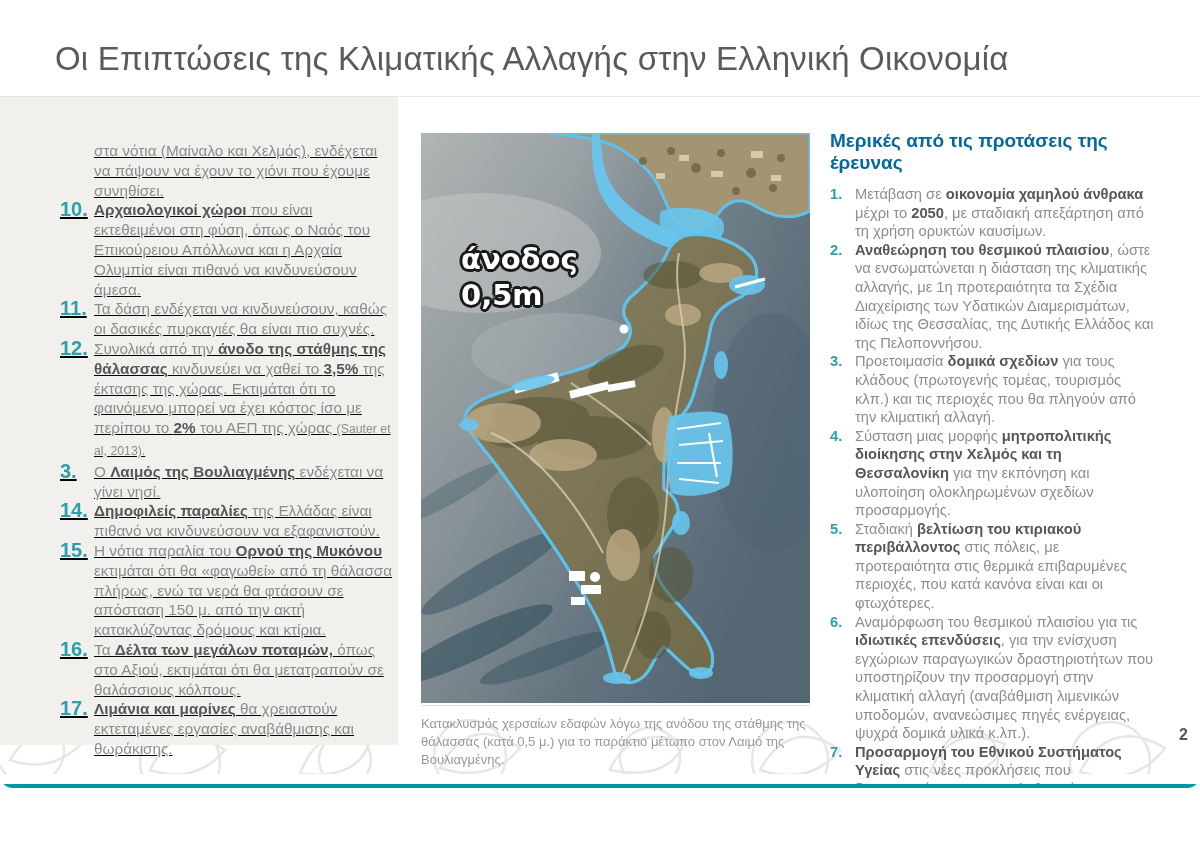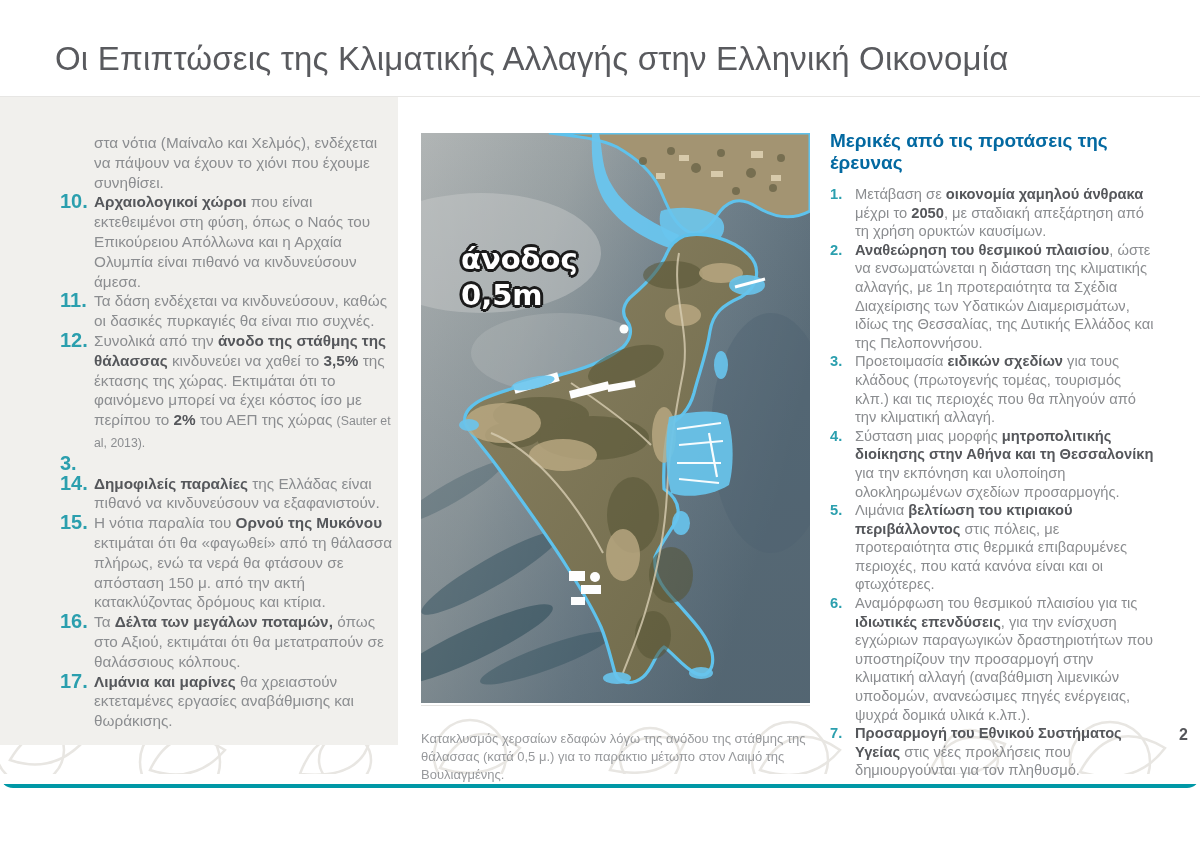--- a/index.html
+++ b/index.html
@@ -17,40 +17,40 @@
 
   
   .watermark { position:absolute; left:0; top:690px; width:1200px; height:84px; }
 
   
   .left-panel {
     position:absolute; left:0; top:97px; width:398px; height:648px;
     background:#f1f0ed;
   }
   .list { position:absolute; }
-  .left-panel .list { left:60px; top:36px; width:335px; }
+  .left-panel .list { left:60px; top:44px; width:335px;text-decoration:underline; }
   .row { display:flex; align-items:flex-start; }
   .row .num {
     flex:0 0 34px; font-weight:700; color:#2b9fae; font-size:20px; line-height:19.8px;
   }
   .row .txt { flex:1; font-size:15.3px; line-height:19.8px; color:#8b8d90; }
   .row .txt .b { font-weight:700; color:#55575b; }
   .row .txt .sm { font-size:12.3px; }
 
   
   .map { position:absolute; left:421px; top:133px; width:389px; height:570px; }
   .map svg { display:block; width:389px; height:570px; }
   .map-label {
     position:absolute; left:40px; top:108px; color:#ffffff;
     font-family:"DejaVu Sans", sans-serif; font-weight:800; font-size:29px; line-height:36px;
     text-shadow:-2px -2px 0 #1b1b1b, 2px -2px 0 #1b1b1b, -2px 2px 0 #1b1b1b, 2px 2px 0 #1b1b1b,
                  0 3px 0 #1b1b1b, 0 -3px 0 #1b1b1b, 3px 0 0 #1b1b1b, -3px 0 0 #1b1b1b;
   }
   .map-caption {
-    position:absolute; left:0; top:572px; width:389px; padding-top:24px;
+    position:absolute; left:0; top:572px; width:389px; padding-top:9px;
     border-top:1px solid #e4e3e1;
     font-size:13px; line-height:18px; color:#97999c;
   }
 
   
   .right-col { position:absolute; left:830px; top:130px; width:324px; }
   .right-heading { font-size:19px; font-weight:700; color:#0369a1; margin-bottom:11px; }
   .right-col .row .num { flex:0 0 25px; font-size:14.7px; line-height:18.6px; }
   .right-col .row .txt { font-size:14.7px; line-height:18.6px; color:#8b8d90; }
 
@@ -115,20 +115,21 @@
         <div class="row">
           <span class="num">11.</span>
           <div class="txt"><span>Τα δάση ενδέχεται να κινδυνεύσουν, καθώς οι δασικές πυρκαγιές θα είναι πιο συχνές.</span></div>
         </div>
         <div class="row">
           <span class="num">12.</span>
           <div class="txt"><span>Συνολικά από την </span><span class="b">άνοδο της στάθμης της θάλασσας</span><span> κινδυνεύει να χαθεί το </span><span class="b">3,5%</span><span> της έκτασης της χώρας. Εκτιμάται ότι το φαινόμενο μπορεί να έχει κόστος ίσο με περίπου το </span><span class="b">2%</span><span> του ΑΕΠ της χώρας </span><span class="sm">(Sauter et al, 2013).</span></div>
         </div>
         <div class="row">
           <span class="num">3.</span>
+          <div class="txt"><span>Ο </span><span class="b">Λαιμός της Βουλιαγμένης</span><span> ενδέχεται να γίνει νησί.</span></div>
         </div>
         <div class="row">
           <span class="num">14.</span>
           <div class="txt"><span class="b">Δημοφιλείς παραλίες</span><span> της Ελλάδας είναι πιθανό να κινδυνεύσουν να εξαφανιστούν.</span></div>
         </div>
         <div class="row">
           <span class="num">15.</span>
           <div class="txt"><span>Η νότια παραλία του </span><span class="b">Ορνού της Μυκόνου</span><span> εκτιμάται ότι θα «φαγωθεί» από τη θάλασσα πλήρως, ενώ τα νερά θα φτάσουν σε απόσταση 150 μ. από την ακτή κατακλύζοντας δρόμους και κτίρια.</span></div>
         </div>
         <div class="row">
@@ -267,29 +268,29 @@
         <div class="row">
           <span class="num">1.</span>
           <div class="txt"><span>Μετάβαση σε </span><span class="b">οικονομία χαμηλού άνθρακα</span><span> μέχρι το </span><span class="b">2050</span><span>, με σταδιακή απεξάρτηση από τη χρήση ορυκτών καυσίμων.</span></div>
         </div>
         <div class="row">
           <span class="num">2.</span>
           <div class="txt"><span class="b">Αναθεώρηση του θεσμικού πλαισίου</span><span>, ώστε να ενσωματώνεται η διάσταση της κλιματικής αλλαγής, με 1η προτεραιότητα τα Σχέδια Διαχείρισης των Υδατικών Διαμερισμάτων, ιδίως της Θεσσαλίας, της Δυτικής Ελλάδος και της Πελοποννήσου.</span></div>
         </div>
         <div class="row">
           <span class="num">3.</span>
-          <div class="txt"><span>Προετοιμασία </span><span class="b">ειδικών σχεδίων</span><span> για τους κλάδους (πρωτογενής τομέας, τουρισμός κλπ.) και τις περιοχές που θα πληγούν από την κλιματική αλλαγή.</span></div>
+          <div class="txt"><span>Προετοιμασία </span><span class="b">δομικά σχεδίων</span><span> για τους κλάδους (πρωτογενής τομέας, τουρισμός κλπ.) και τις περιοχές που θα πληγούν από την κλιματική αλλαγή.</span></div>
         </div>
         <div class="row">
           <span class="num">4.</span>
-          <div class="txt"><span>Σύσταση μιας μορφής </span><span class="b">μητροπολιτικής διοίκησης στην Αθήνα και τη Θεσσαλονίκη</span><span> για την εκπόνηση και υλοποίηση ολοκληρωμένων σχεδίων προσαρμογής.</span></div>
+          <div class="txt"><span>Σύσταση μιας μορφής </span><span class="b">μητροπολιτικής διοίκησης στην Χελμός και τη Θεσσαλονίκη</span><span> για την εκπόνηση και υλοποίηση ολοκληρωμένων σχεδίων προσαρμογής.</span></div>
         </div>
         <div class="row">
           <span class="num">5.</span>
-          <div class="txt"><span>Λιμάνια </span><span class="b">βελτίωση του κτιριακού περιβάλλοντος</span><span> στις πόλεις, με προτεραιότητα στις θερμικά επιβαρυμένες περιοχές, που κατά κανόνα είναι και οι φτωχότερες.</span></div>
+          <div class="txt"><span>Σταδιακή </span><span class="b">βελτίωση του κτιριακού περιβάλλοντος</span><span> στις πόλεις, με προτεραιότητα στις θερμικά επιβαρυμένες περιοχές, που κατά κανόνα είναι και οι φτωχότερες.</span></div>
         </div>
         <div class="row">
           <span class="num">6.</span>
           <div class="txt"><span>Αναμόρφωση του θεσμικού πλαισίου για τις </span><span class="b">ιδιωτικές επενδύσεις</span><span>, για την ενίσχυση εγχώριων παραγωγικών δραστηριοτήτων που υποστηρίζουν την προσαρμογή στην κλιματική αλλαγή (αναβάθμιση λιμενικών υποδομών, ανανεώσιμες πηγές ενέργειας, ψυχρά δομικά υλικά κ.λπ.).</span></div>
         </div>
         <div class="row">
           <span class="num">7.</span>
           <div class="txt"><span class="b">Προσαρμογή του Εθνικού Συστήματος Υγείας</span><span> στις νέες προκλήσεις που δημιουργούνται για τον πληθυσμό.</span></div>
         </div>
       </div>

